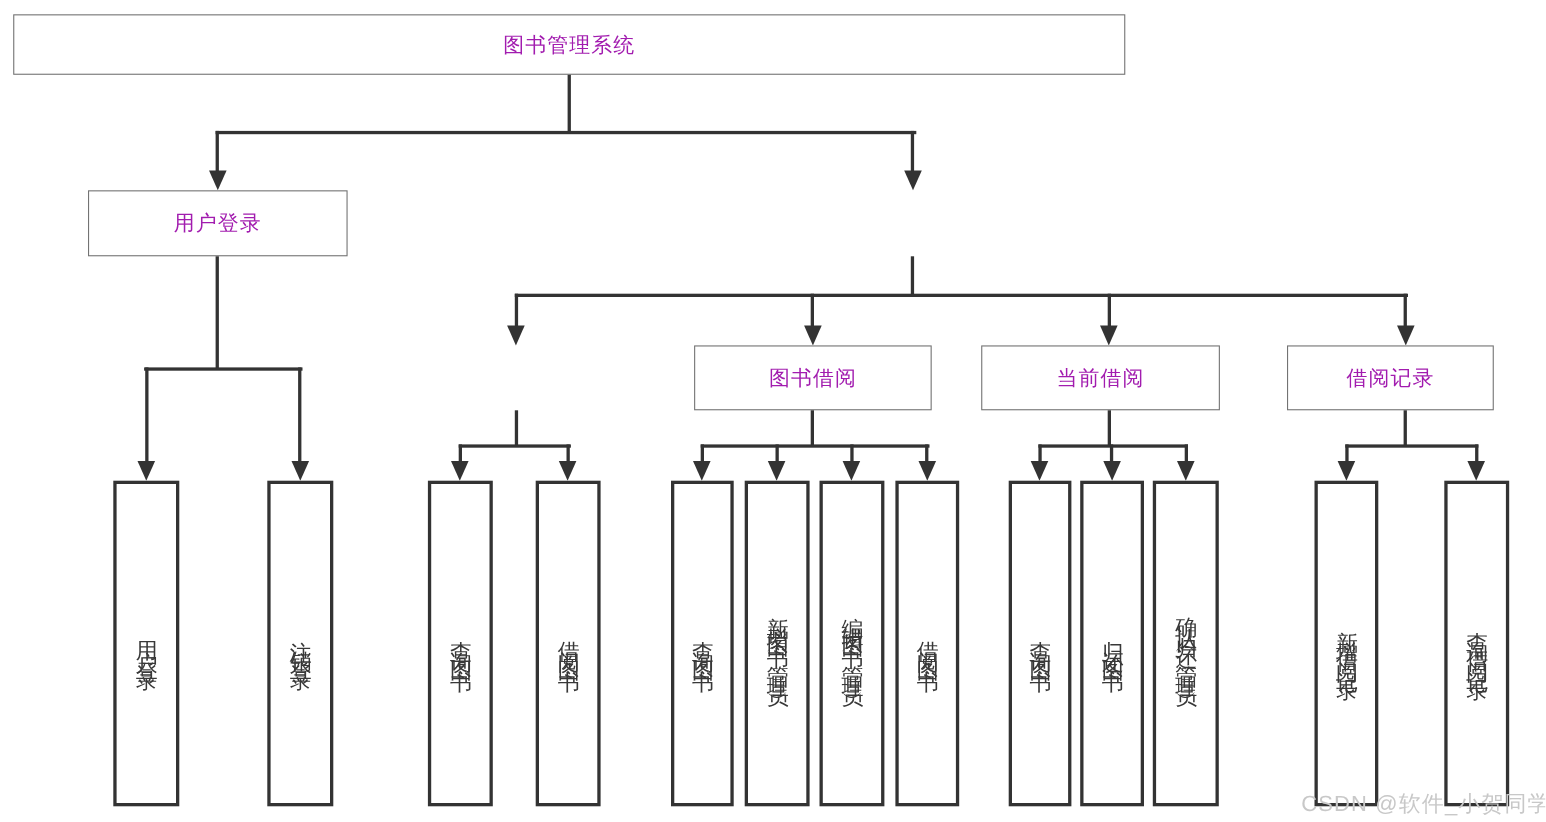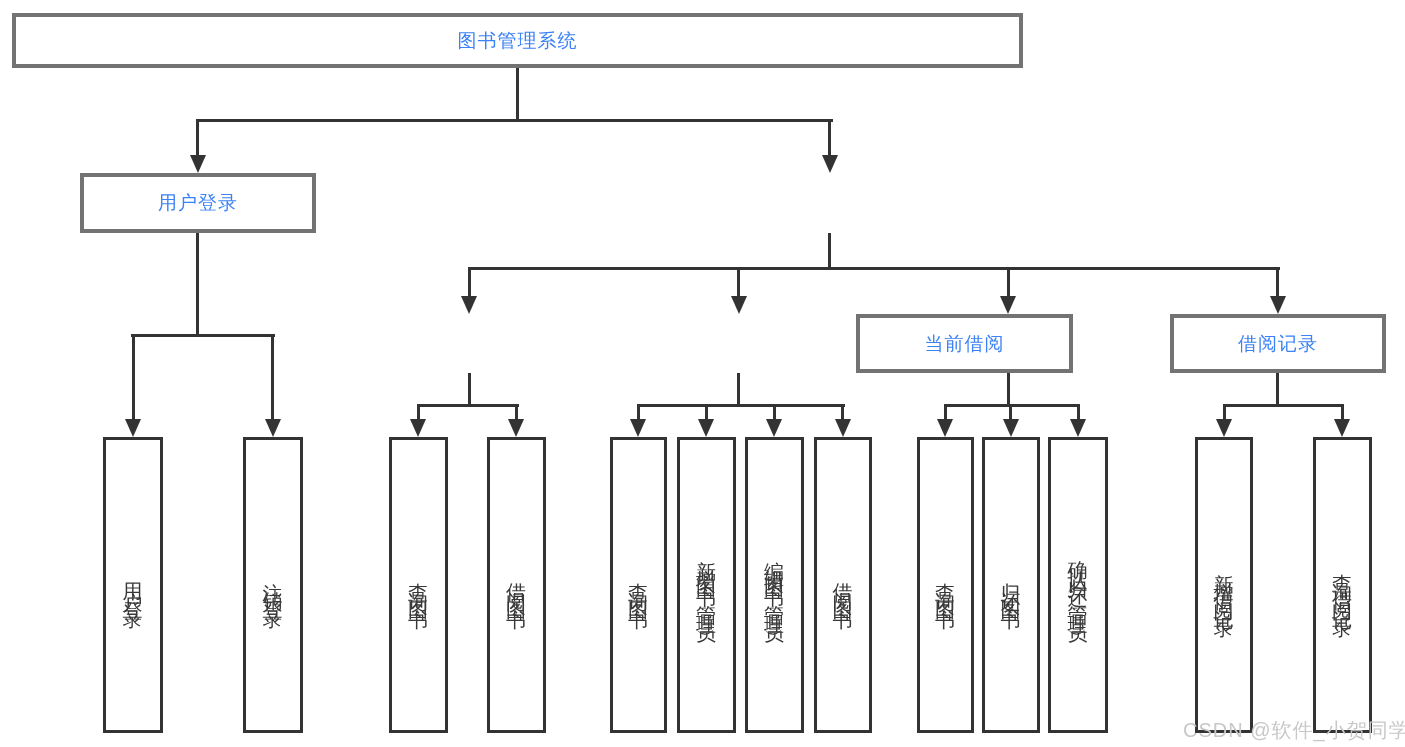--- a/index.html
+++ b/index.html
@@ -1,22 +1,22 @@
 <!DOCTYPE html>
 <html><head>
 <meta charset="utf-8">
 <style>
   * { margin:0; padding:0; box-sizing:border-box; }
   html,body { background:#ffffff; }
   body { font-family:"Liberation Sans","DejaVu Sans",sans-serif; }
   .stage { position:relative; width:1405px; height:747px; background:#ffffff; overflow:hidden; }
   .node {
-    position:absolute; border:4px solid #737373; background:#ffffff;
+    position:absolute; border:1px solid #737373; background:#ffffff;
     display:flex; align-items:center; justify-content:center;
-    font-size:19px; letter-spacing:1px; color:#3b82f6; white-space:nowrap;
+    font-size:19px; letter-spacing:1px; color:#a21caf; white-space:nowrap;
   }
   .vnode {
     position:absolute; border:3px solid #333333; background:#ffffff;
     display:flex; align-items:center; justify-content:center;
     writing-mode:vertical-rl; font-size:20px; letter-spacing:9px;
     color:#383838; line-height:1; padding:6px 0;
   }
   .hl { position:absolute; height:3px; background:#333333; }
   .vl { position:absolute; width:3px; background:#333333; }
   .ah { position:absolute; width:0; height:0;
@@ -51,22 +51,23 @@
   <div class="hl" style="left:468px;top:267px;width:812px"></div>
   <div class="vl" style="left:468px;top:267px;height:31px"></div>
   <div class="ah" style="left:461px;top:296px"></div>
   <div class="vl" style="left:737px;top:267px;height:31px"></div>
   <div class="ah" style="left:731px;top:296px"></div>
   <div class="vl" style="left:1007px;top:267px;height:31px"></div>
   <div class="ah" style="left:1000px;top:296px"></div>
   <div class="vl" style="left:1276px;top:267px;height:31px"></div>
   <div class="ah" style="left:1270px;top:296px"></div>
 
-  <div class="node" style="left:856px;top:314px;width:217px;height:59px">当前借阅</div>
-  <div class="node" style="left:1170px;top:314px;width:216px;height:59px">借阅记录</div>
+  <div class="node" style="left:631px;top:314px;width:216px;height:59px">图书借阅</div>
+  <div class="node" style="left:892px;top:314px;width:217px;height:59px">当前借阅</div>
+  <div class="node" style="left:1170px;top:314px;width:188px;height:59px">借阅记录</div>
 
   <div class="vl" style="left:468px;top:373px;height:33px"></div>
   <div class="hl" style="left:417px;top:404px;width:102px"></div>
   <div class="vl" style="left:417px;top:404px;height:17px"></div>
   <div class="ah" style="left:410px;top:419px"></div>
   <div class="vl" style="left:515px;top:404px;height:17px"></div>
   <div class="ah" style="left:508px;top:419px"></div>
 
   <div class="vl" style="left:737px;top:373px;height:33px"></div>
   <div class="hl" style="left:637px;top:404px;width:208px"></div>

